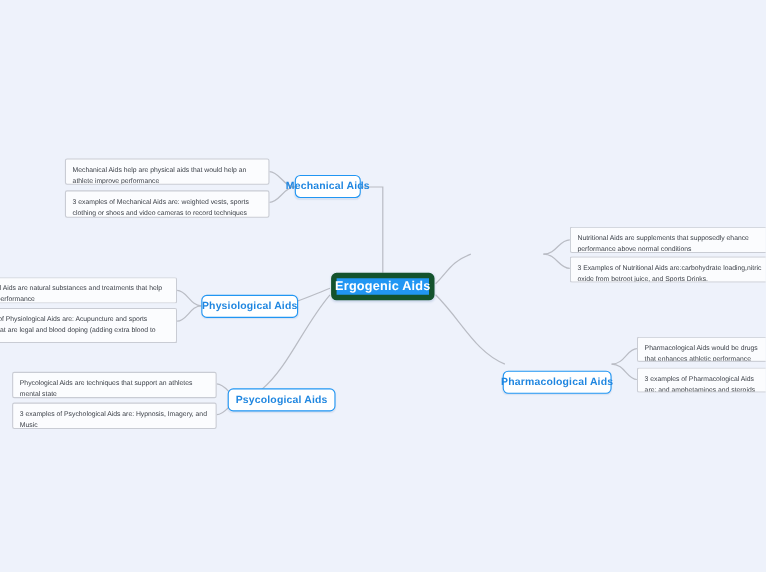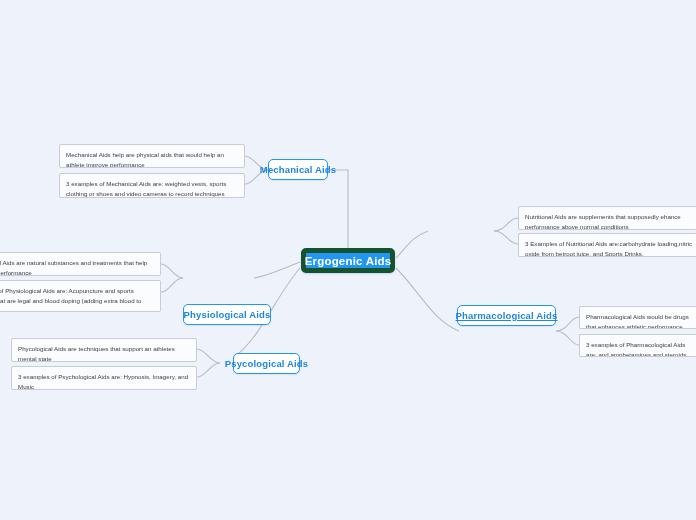--- a/index.html
+++ b/index.html
@@ -113,31 +113,31 @@
 
   <div class="leaf-box" style="left:59px; top:144px; width:186px; height:24px;">Mechanical Aids help are  physical aids that would help an athlete improve performance</div>
 
   <div class="leaf-box" style="left:59px; top:173px; width:186px; height:25px;">3 examples of Mechanical Aids are:  weighted vests, sports clothing or shoes and video cameras to   record techniques</div>
 
 
   <div class="leaf-box clip-right" style="left:518px; top:206px; width:182px; height:24px;">Nutritional Aids are supplements that supposedly ehance performance above normal conditions</div>
 
   <div class="leaf-box clip-right" style="left:518px; top:233px; width:182px; height:24px;">3 Examples of Nutritional Aids are:carbohydrate loading,nitric oxide from betroot juice, and Sports Drinks.</div>
 
-  <div class="branch-node" style="left:457px; top:305px; width:99px; height:21px;text-decoration:underline;">Pharmacological Aids</div>
+  <div class="branch-node" style="left:457px; top:337px; width:99px; height:21px;">Pharmacological Aids</div>
 
   <div class="leaf-box clip-right" style="left:579px; top:306px; width:121px; height:23px;">Pharmacological Aids would be drugs that enhances athletic performance</div>
 
   <div class="leaf-box clip-right" style="left:579px; top:334px; width:121px; height:23px;">3 examples of Pharmacological Aids are: and amphetamines and steroids that are</div>
 
-  <div class="branch-node" style="left:233px; top:353px; width:67px; height:21px;">Psycological Aids</div>
+  <div class="branch-node" style="left:207px; top:353px; width:98px; height:21px;">Psycological Aids</div>
 
   <div class="leaf-box" style="left:11px; top:338px; width:186px; height:24px;">Phycological Aids are techniques that support an athletes mental state</div>
 
   <div class="leaf-box" style="left:11px; top:366px; width:186px; height:24px;">3 examples of Psychological Aids are: Hypnosis, Imagery, and Music</div>
 
-  <div class="branch-node" style="left:183px; top:268px; width:88px; height:21px;margin-top:36px;">Physiological Aids</div>
+  <div class="branch-node" style="left:183px; top:268px; width:88px; height:21px;">Physiological Aids</div>
 
   <div class="leaf-box clip-left" style="left:-41px; top:252px; width:202px; height:24px;">Physiological Aids are natural substances and treatments that help an athletes performance</div>
 
   <div class="leaf-box clip-left" style="left:-41px; top:280px; width:202px; height:32px;">3 examples of Physiological Aids are:  Acupuncture and sports massages that are legal and blood doping (adding extra blood to body)</div>
 
 </div>
 
 </body></html>

